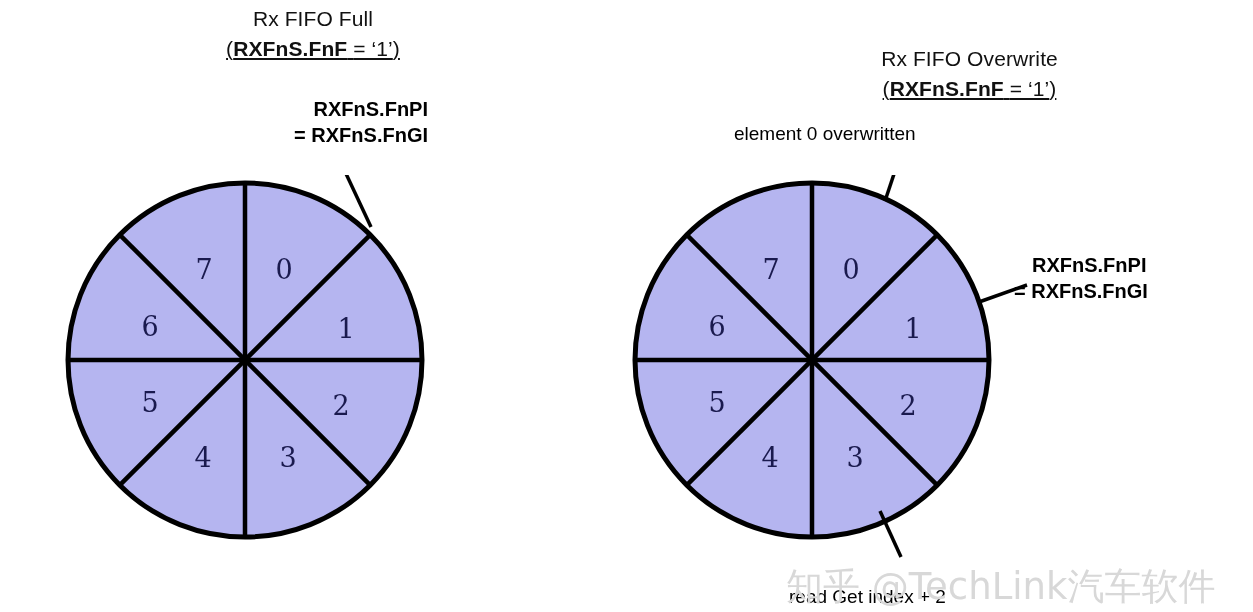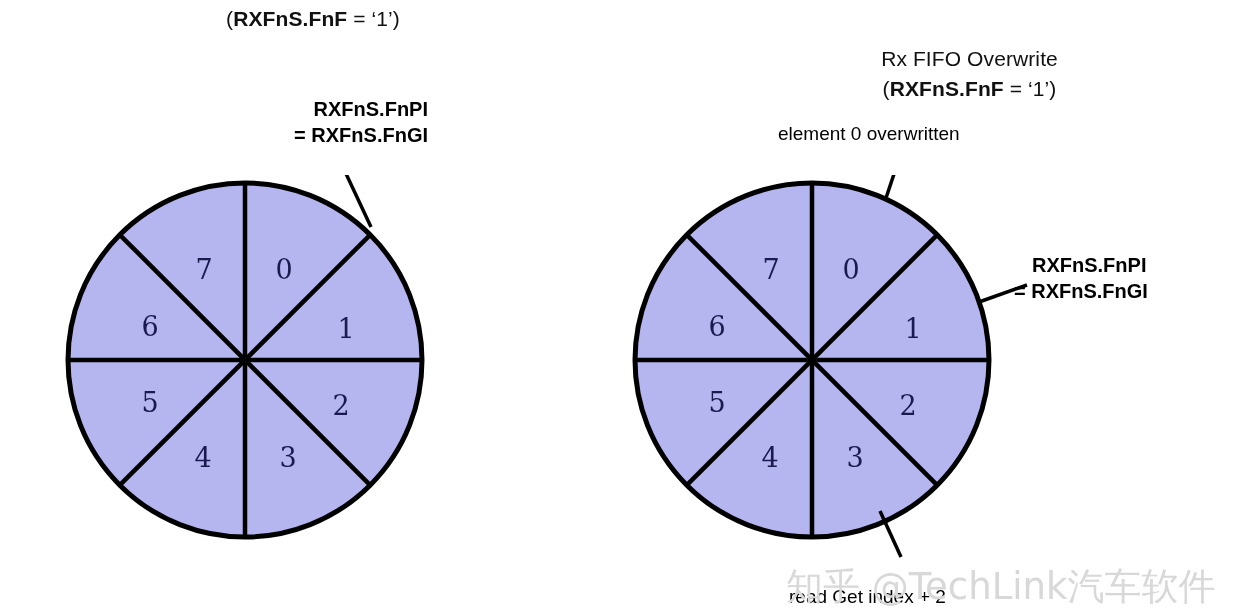--- a/index.html
+++ b/index.html
@@ -26,21 +26,21 @@
   .title {
     position: absolute;
     width: 100%;
     text-align: center;
     font-size: 21px;
     line-height: 30px;
     color: #111111;
     letter-spacing: 0.1px;
   }
   .title .t-line1 { display: block; font-weight: 400; }
-  .title .t-line2 { display: block; font-weight: 400; }
+  .title .t-line2 { display: block; font-weight: 400; text-decoration: underline; }
   .title .t-line2 b { font-weight: bold; }
 
   #title-left  { top: 4px; }
   #title-right { top: 4px; }
 
   .pie-wrap { position: absolute; }
   #pie-left  { left: 60px;  top: 175px; }
   #pie-right { left: 627px; top: 175px; }
 
   .callout {
@@ -53,21 +53,21 @@
   .callout.bold { font-weight: bold; font-size: 20px; }
   .callout .ln { display: block; }
 
   #callout-left-pi {
     left: 238px;
     top: 96px;
     text-align: right;
     width: 190px;
   }
   #callout-right-overwritten {
-    left: 778px;
+    left: 734px;
     top: 121px;
     font-size: 19px;
   }
   #callout-right-pi {
     left: 1032px;
     top: 252px;
     text-align: left;
   }
   #callout-right-pi .eq-line {
     display: block;
@@ -91,20 +91,21 @@
     user-select: none;
     pointer-events: none;
   }
 </style>
 </head>
 <body>
 
 <div class="panel" id="panel-left">
 
   <div class="title" id="title-left">
+    <span class="t-line1">Rx FIFO Full</span>
     <span class="t-line2">(<b>RXFnS.FnF</b> <span>= ‘1’</span>)</span>
   </div>
 
   <div class="callout bold" id="callout-left-pi">
     <span class="ln">RXFnS.FnPI</span>
     <span class="ln">= RXFnS.FnGI</span>
   </div>
 
   <div class="pie-wrap" id="pie-left">
     <svg width="380" height="380" viewBox="0 0 380 380">

